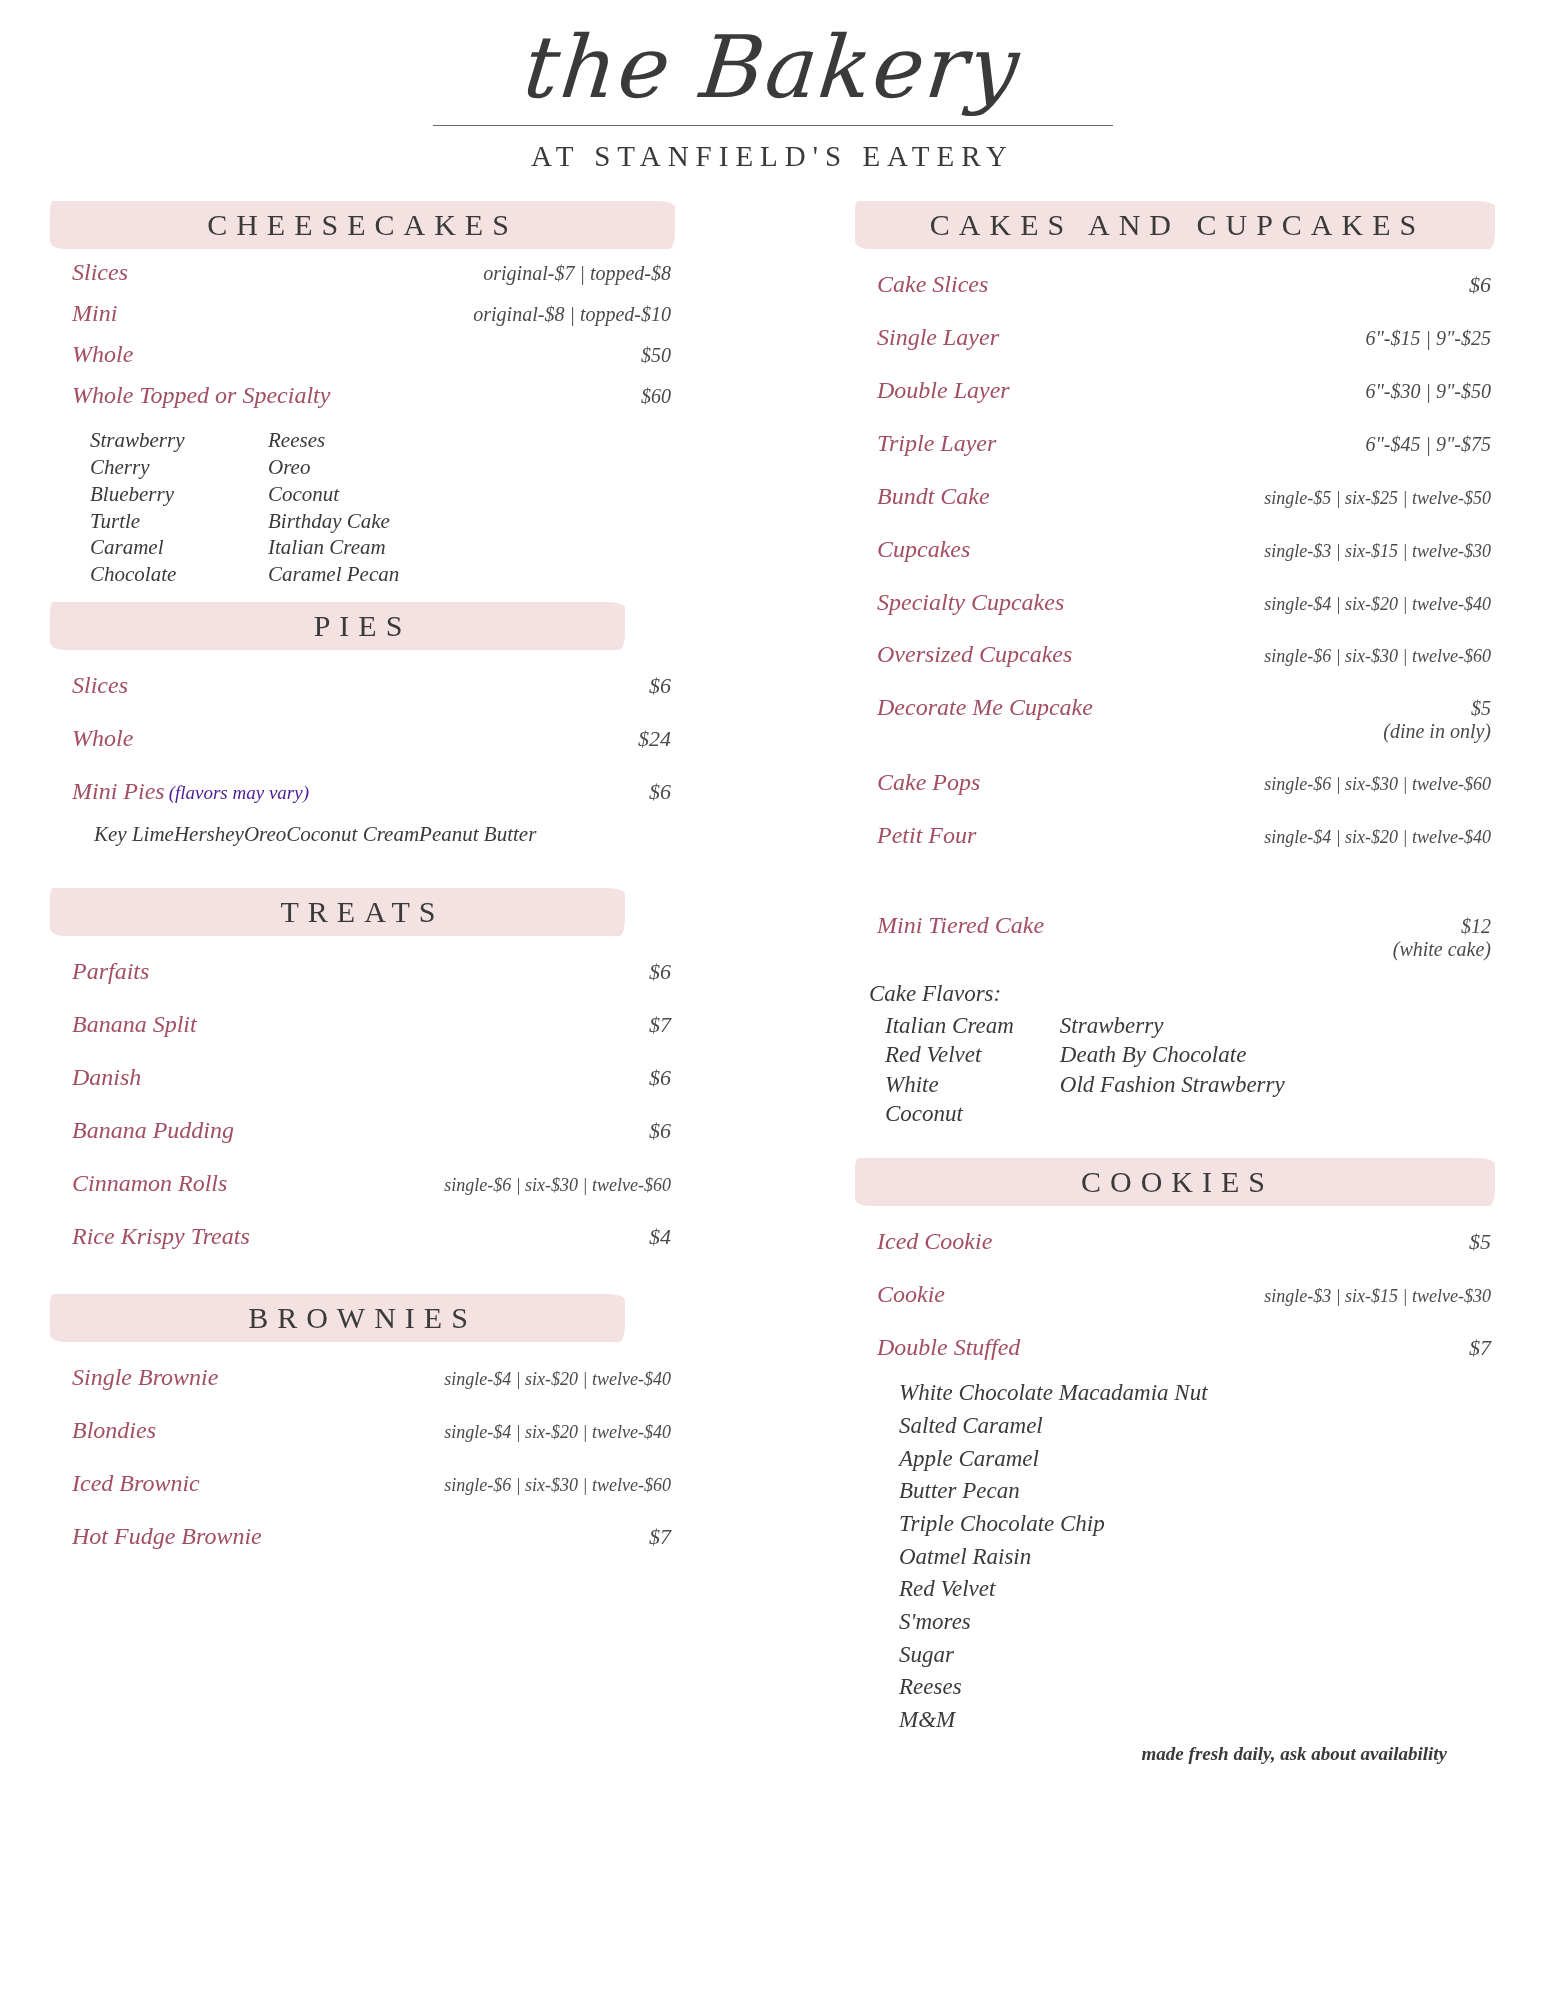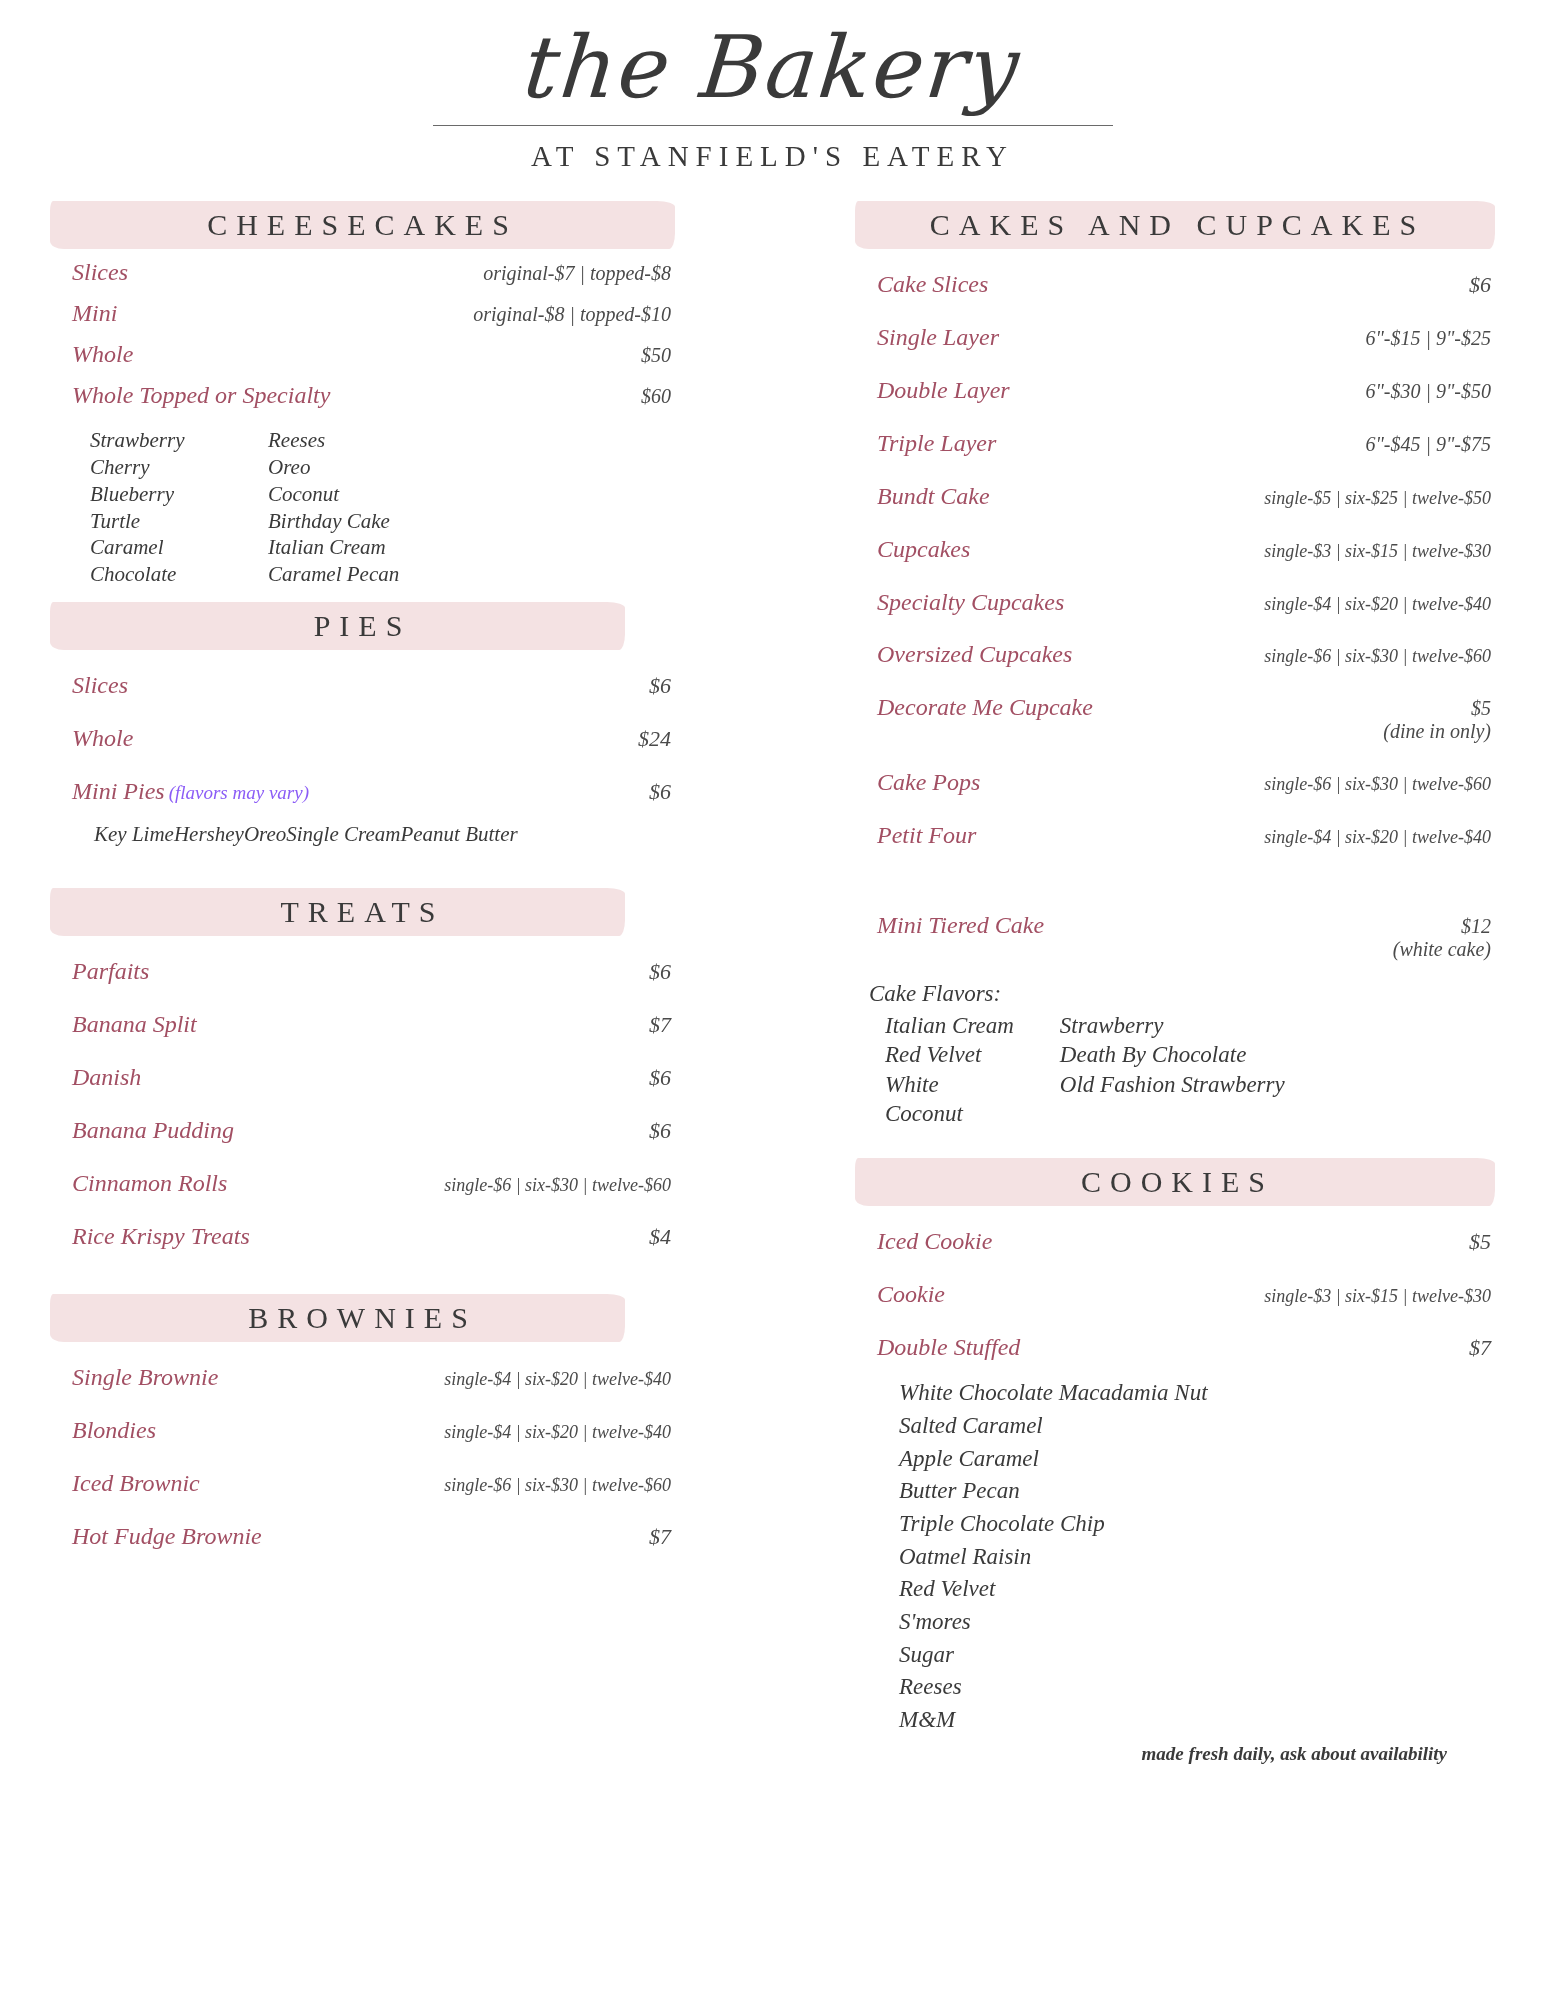--- a/index.html
+++ b/index.html
@@ -135,21 +135,21 @@
   .simple-list {
     display: flex;
     flex-direction: row;
     padding: 2px 0 10px 44px;
     font-family: Liberation Serif, serif;
   }
 
   .note {
     font-style: italic;
     font-size: 19px;
-    color: #8b5cf6;
+    color: #4c1d95;
     margin-top: 31px;
   }
 
   .sub-label {
     font-style: italic;
     font-size: 23px;
     color: #3a3a3a;
     padding: 6px 0 2px 14px;
   }
 
@@ -268,21 +268,21 @@
         <span>
           <span class="name">Mini Pies</span>
           <span class="note">(flavors may vary)</span>
         </span>
         <span class="price big">$6</span>
       </div>
       <div class="simple-list">
         <span>Key Lime</span>
         <span>Hershey</span>
         <span>Oreo</span>
-        <span>Single Cream</span>
+        <span>Coconut Cream</span>
         <span>Peanut Butter</span>
       </div>
 
       <div class="spacer-md"></div>
 
       <div class="banner">
         <div class="swash wide"></div>
         <div class="banner-title">TREATS</div>
       </div>
 

